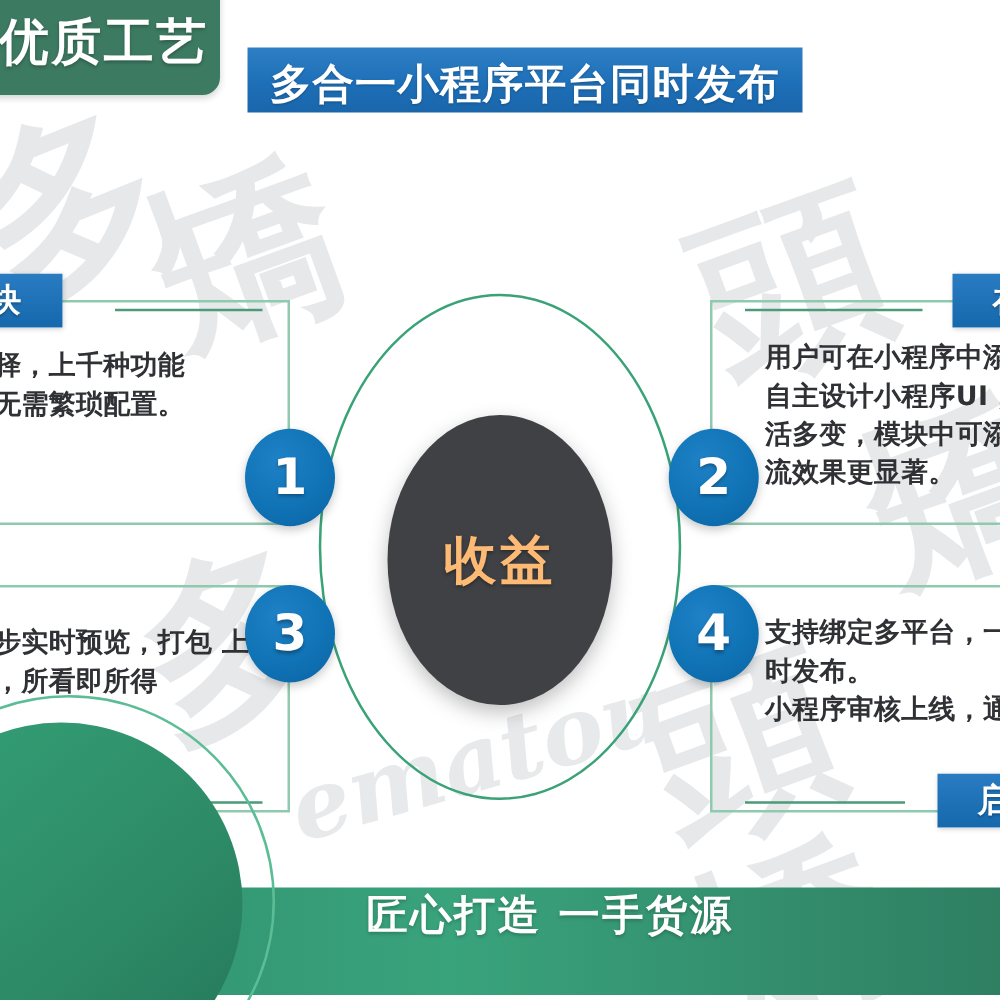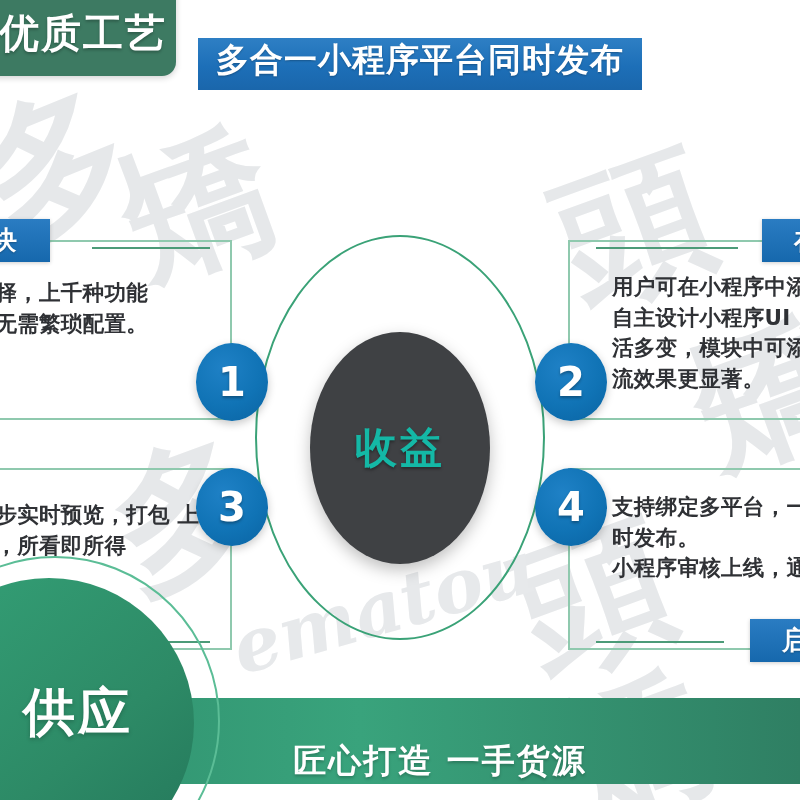--- a/index.html
+++ b/index.html
@@ -26,21 +26,21 @@
   .wm5{left:112px;top:438px;transform:rotate(-20deg);font-size:140px;}
   .wm6{left:520px;top:520px;transform:rotate(-20deg);font-size:140px;}
   .wm7{left:228px;top:570px;transform:rotate(-16deg);}
   .wm8{left:560px;top:672px;transform:rotate(-20deg);font-size:128px;}
   .wm9{left:-40px;top:600px;transform:rotate(-20deg);font-size:120px;}
 
   
   .header-bar{
     position:absolute;left:198px;top:38px;width:444px;height:52px;
     background:linear-gradient(180deg,#2e7fc4 0%,#1d6fb8 55%,#1a66ab 100%);
-    display:flex;align-items:flex-start;justify-content:center;
+    display:flex;align-items:flex-end;justify-content:center;
   }
   .header-bar span{
     color:#ffffff;font-size:33px;font-weight:700;letter-spacing:1px;
     text-shadow:0 1px 2px rgba(0,0,0,.25);
   }
 
   
   .badge-quality{
     position:absolute;left:-20px;top:-16px;width:196px;height:92px;
     background:#3d7a62;border-radius:0 0 14px 0;
@@ -58,21 +58,21 @@
     border:2px solid #3aa277;border-radius:50%;
     box-sizing:border-box;
   }
   .core{
     position:absolute;left:310px;top:332px;width:180px;height:232px;
     background:#3f4144;border-radius:50%;
     display:flex;align-items:center;justify-content:center;
     box-shadow:0 6px 16px rgba(0,0,0,.25);
   }
   .core span{
-    color:#14b8a6;font-size:42px;font-weight:700;letter-spacing:3px;
+    color:#fdba74;font-size:42px;font-weight:700;letter-spacing:3px;
     text-shadow:0 2px 3px rgba(0,0,0,.35);
   }
 
   
   .frame{position:absolute;border:2px solid #8fc9ae;box-sizing:border-box;}
   .f-tl{left:-60px;top:240px;width:292px;height:180px;border-right-width:2px;}
   .f-bl{left:-60px;top:468px;width:292px;height:182px;}
   .f-tr{left:568px;top:240px;width:300px;height:180px;}
   .f-br{left:568px;top:468px;width:300px;height:182px;}
 
@@ -112,23 +112,23 @@
     box-shadow:0 1px 4px rgba(0,0,0,.2);
   }
   .tag span{color:#fff;font-weight:700;font-size:26px;letter-spacing:1px;text-shadow:0 1px 2px rgba(0,0,0,.25);}
   .t1{left:-68px;top:219px;width:118px;height:43px;}
   .t2{left:762px;top:219px;width:118px;height:43px;}
   .t3{left:-68px;top:618px;width:118px;height:43px;}
   .t4{left:750px;top:619px;width:118px;height:43px;}
 
   
   .bottom-band{
-    position:absolute;left:0;bottom:16px;width:800px;height:86px;
+    position:absolute;left:0;bottom:4px;width:800px;height:86px;
     background:linear-gradient(90deg,#2f8f6d 0%,#39a37c 45%,#2f7f63 100%);
-    display:flex;align-items:flex-end;justify-content:center;
+    display:flex;align-items:flex-start;justify-content:center;
   }
   .bottom-band span{
     color:#ffffff;font-size:33px;font-weight:700;letter-spacing:2px;
     text-shadow:0 2px 3px rgba(0,0,0,.22);padding-left:80px;
   }
   .corner-circle{
     position:absolute;left:-96px;bottom:-68px;width:290px;height:290px;
     border-radius:50%;
     background:linear-gradient(140deg,#34a177 0%,#2d8a66 60%,#23765a 100%);
     display:flex;align-items:center;justify-content:center;
@@ -228,17 +228,16 @@
   <div class="badge-quality">
     <span>优质工艺</span>
   </div>
 
   <div class="bottom-band">
     <span>匠心打造 一手货源</span>
   </div>
   <div class="corner-arc"></div>
   <div class="corner-circle">
     <div class="cc-text">
-      <div>供应</div>
     </div>
   </div>
 
 </div>
 
 </body></html>

